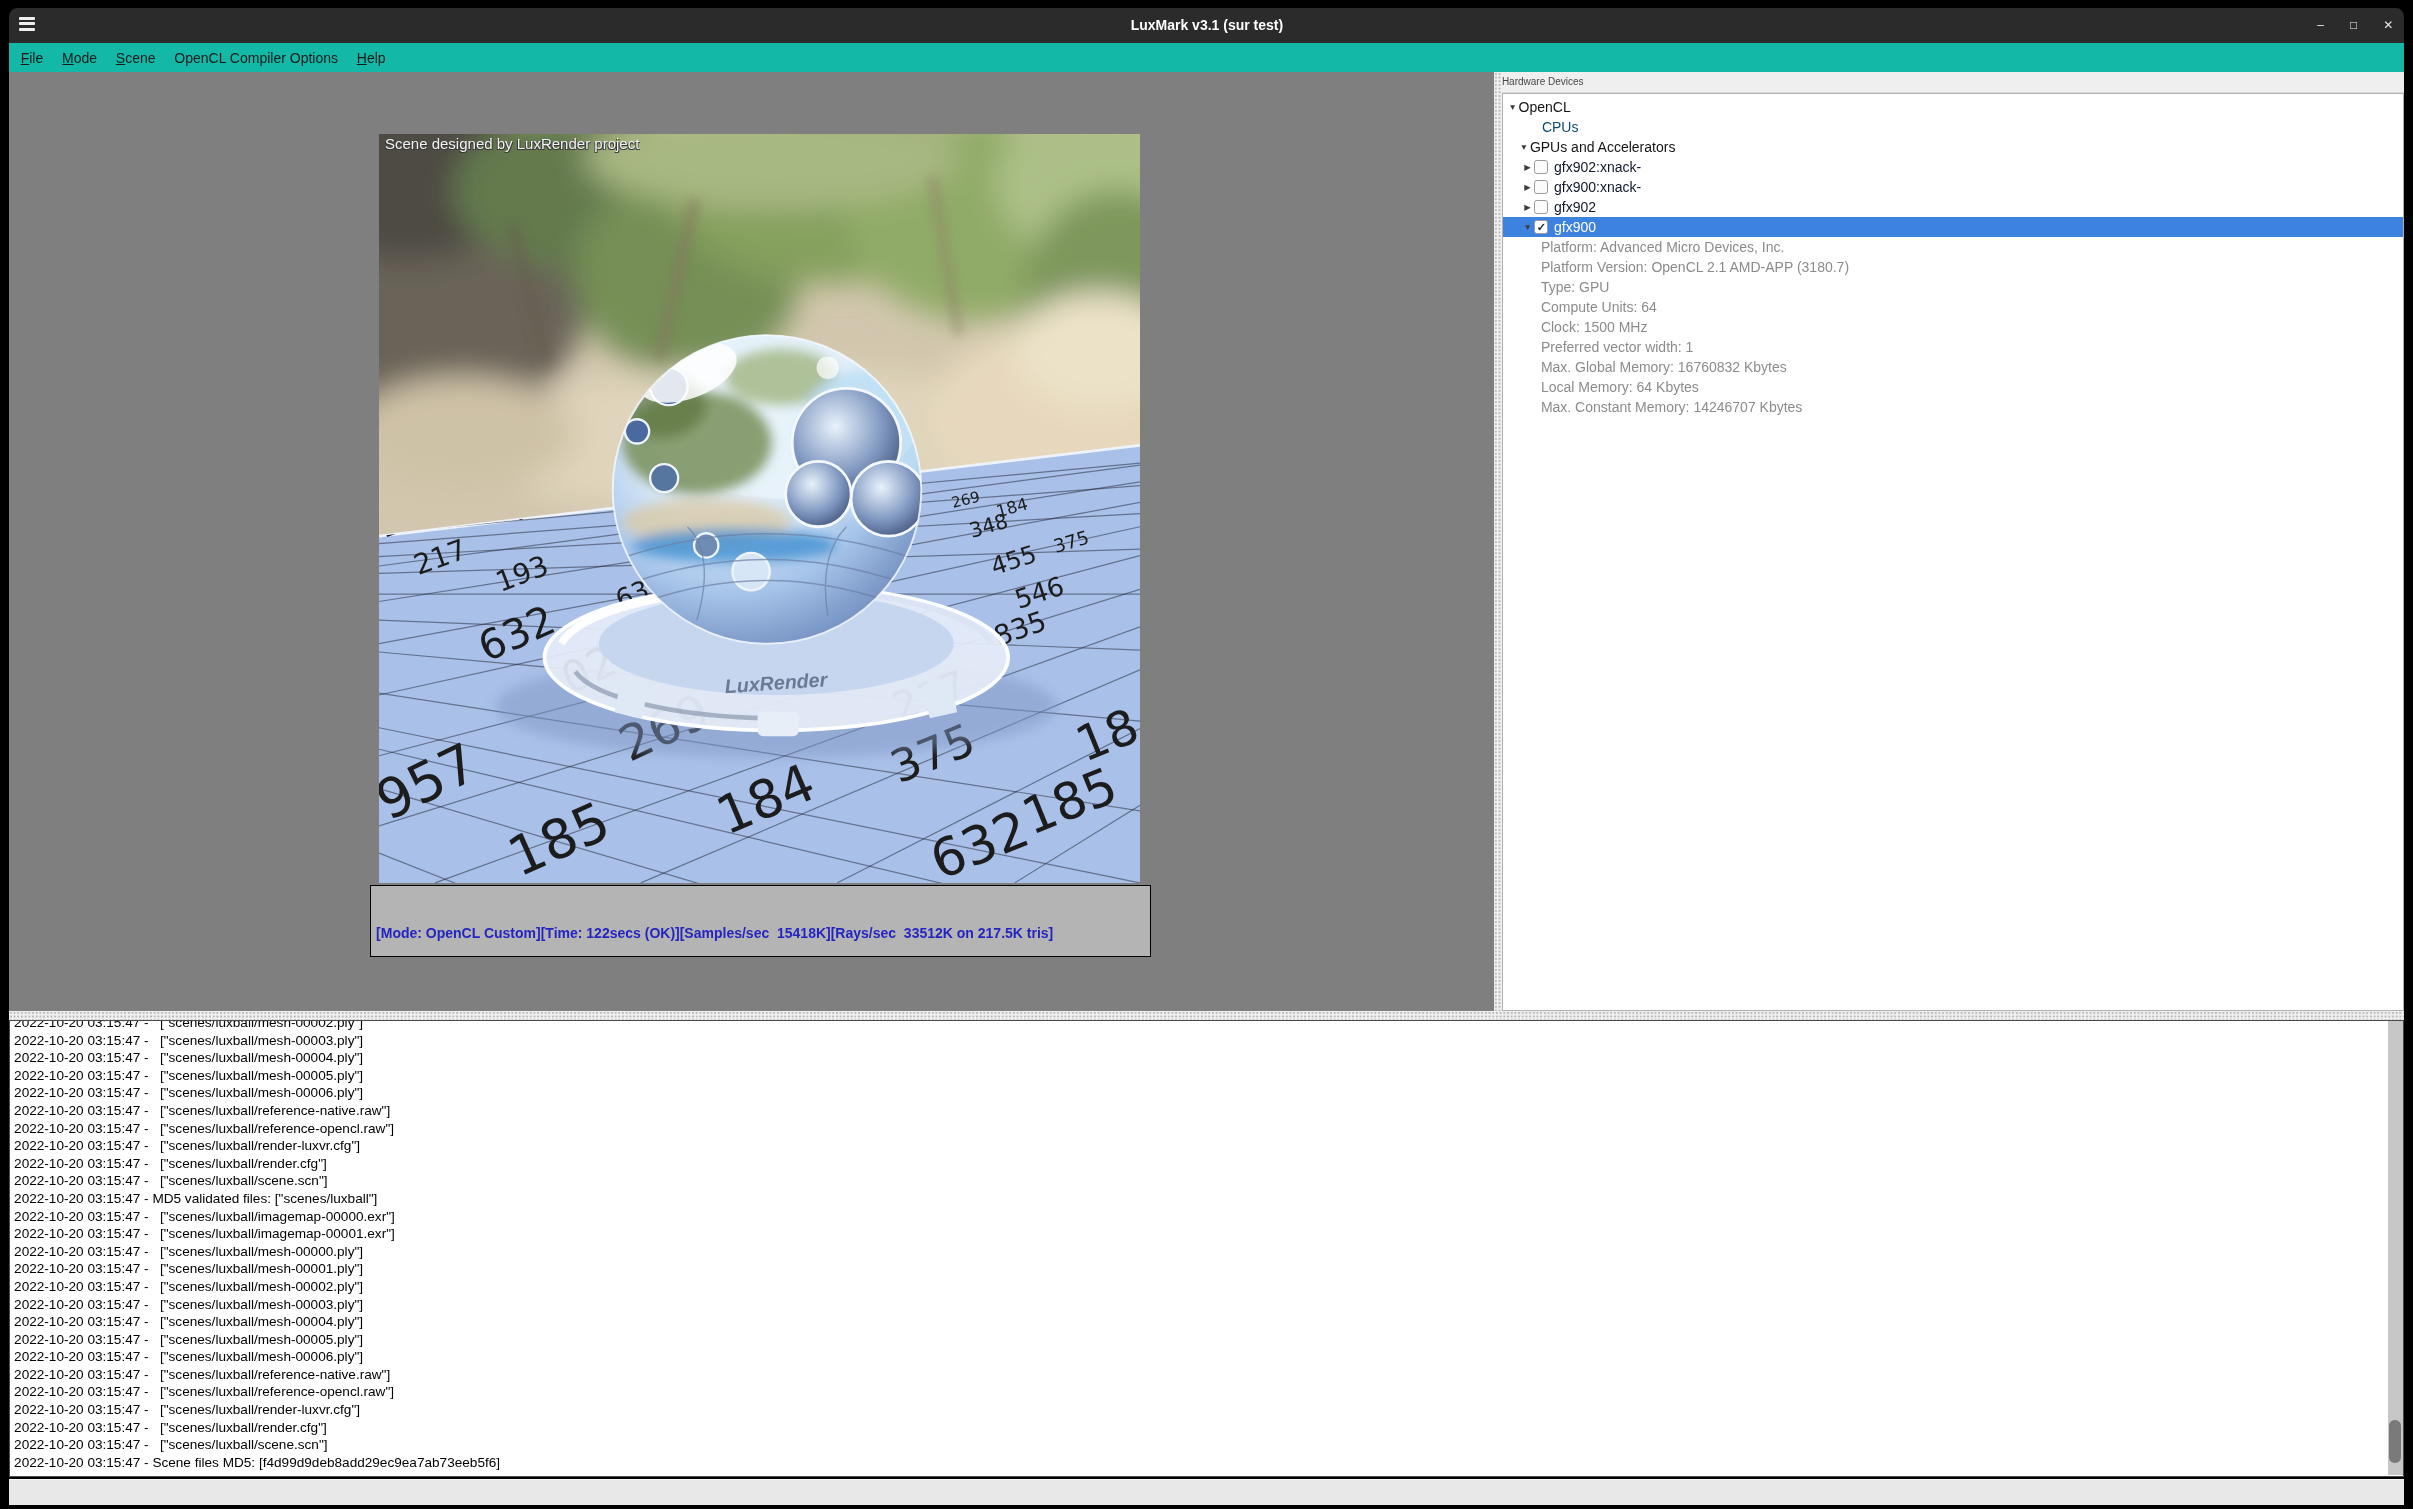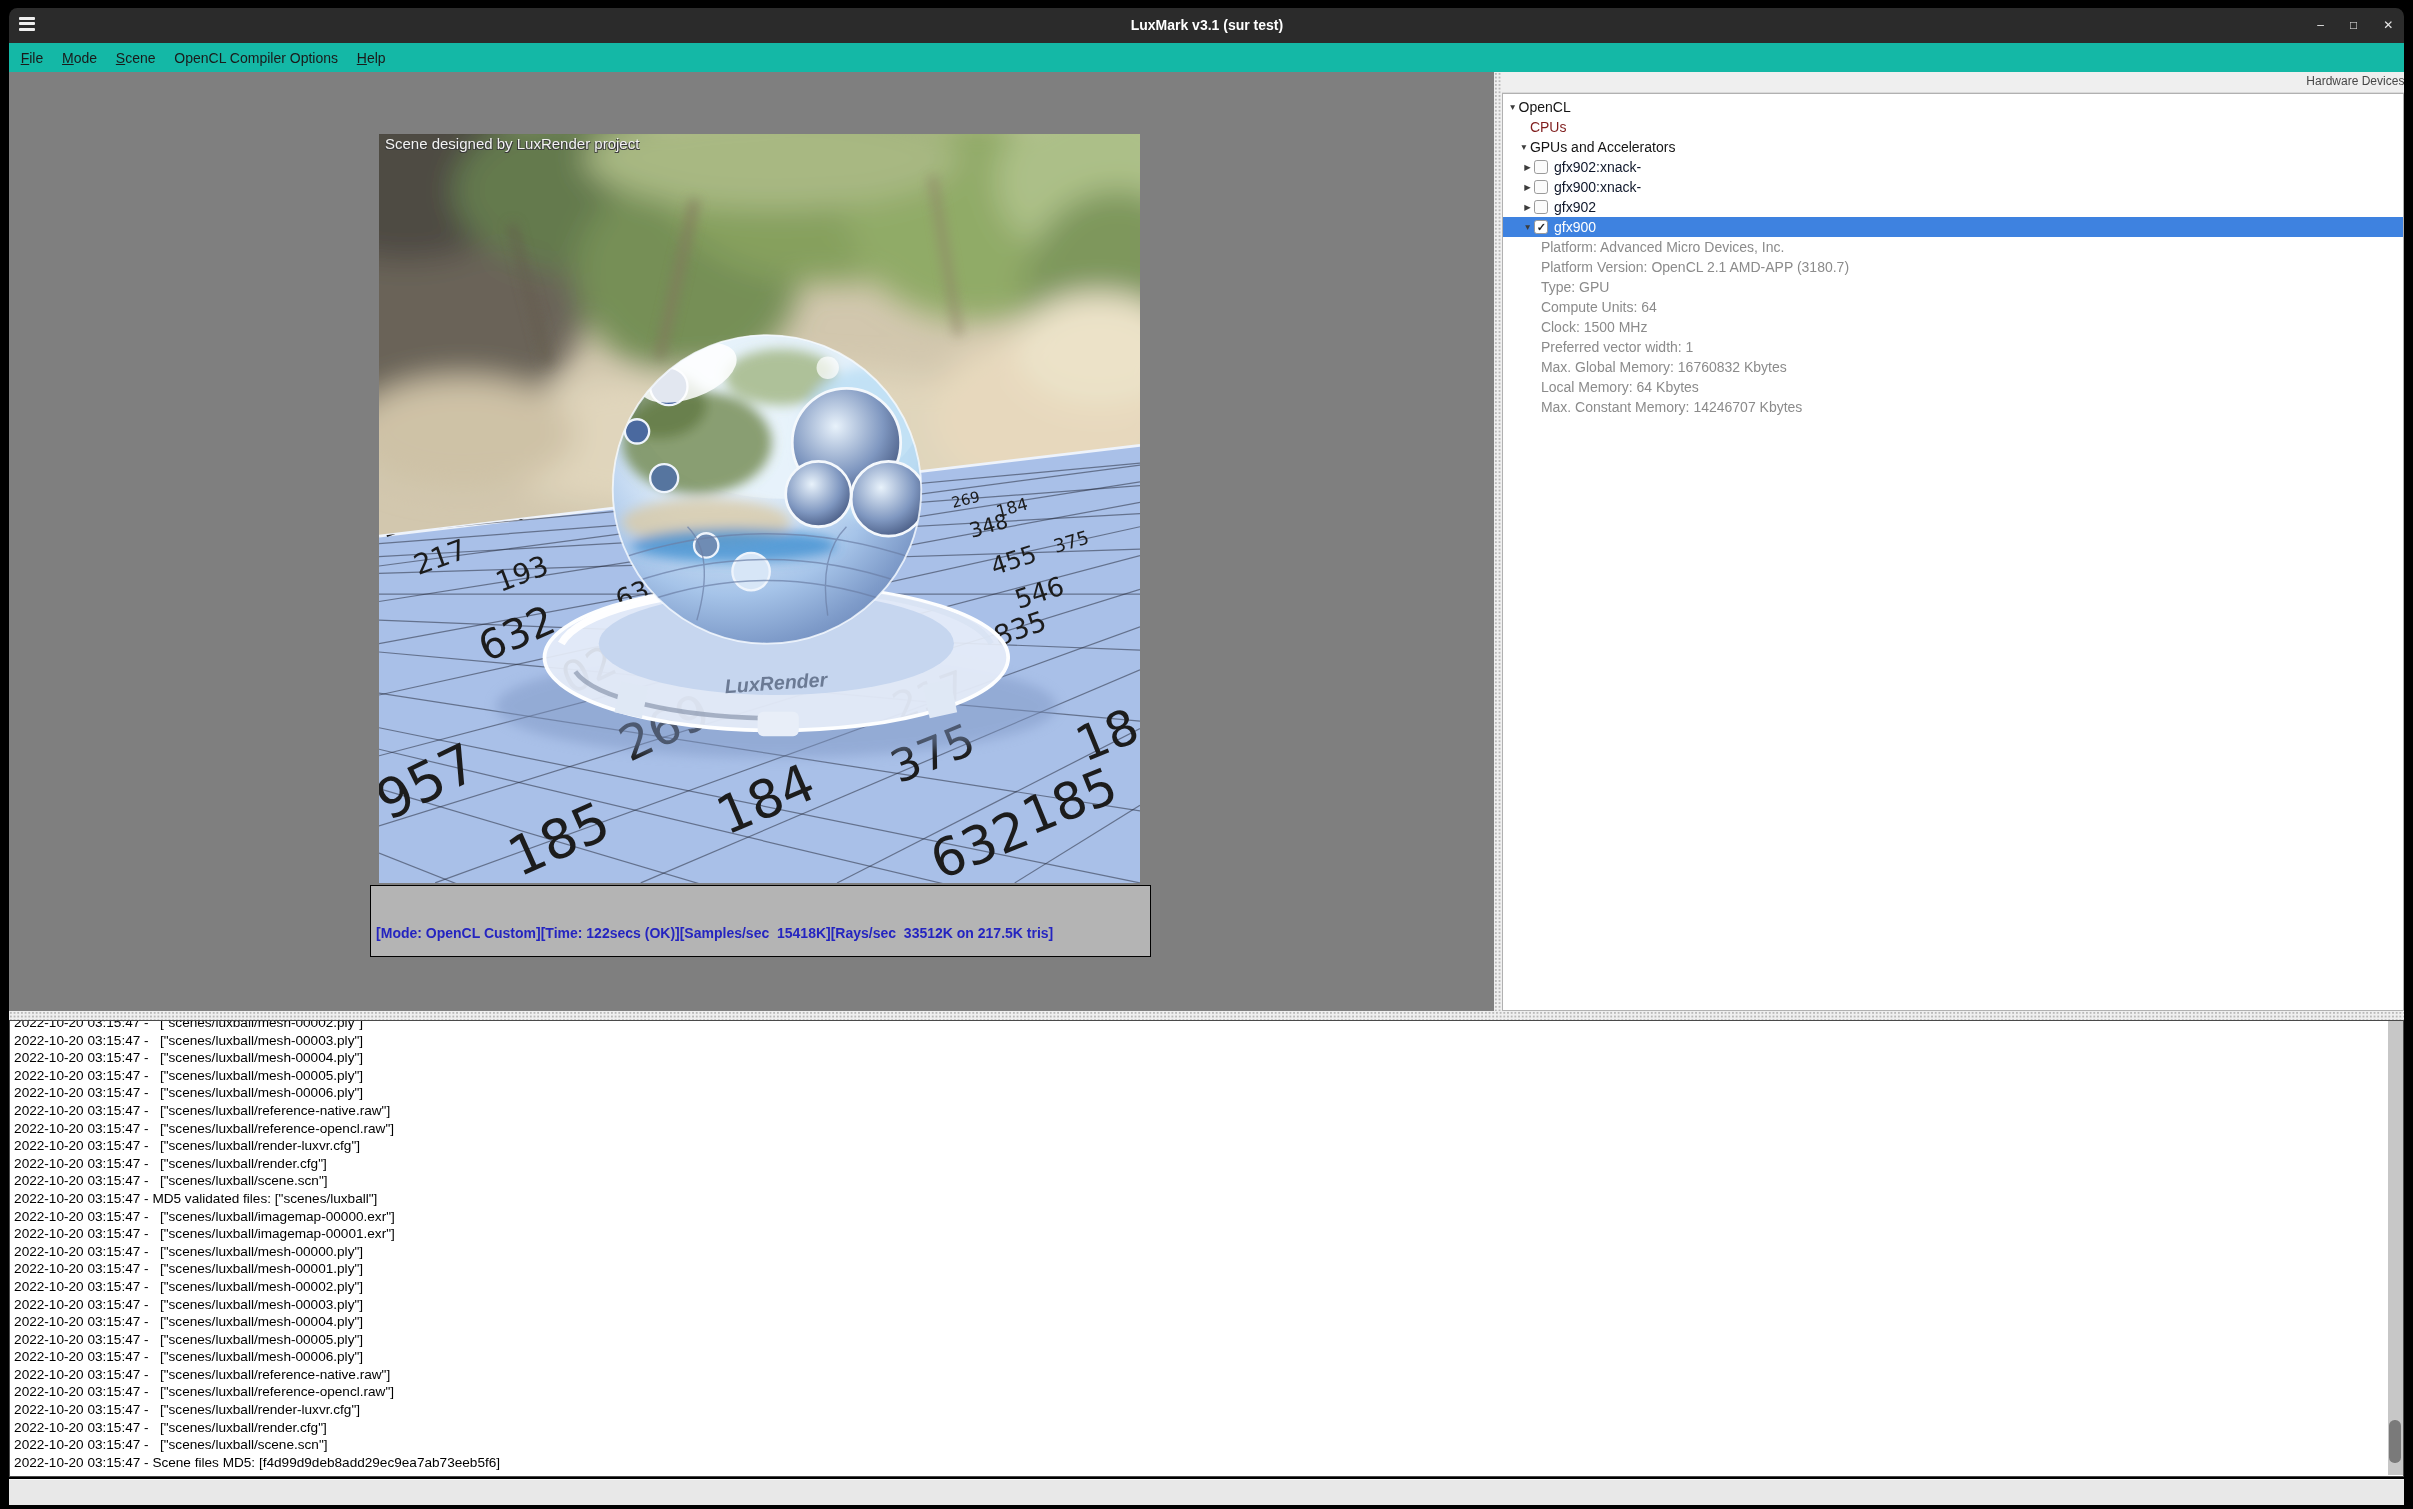--- a/index.html
+++ b/index.html
@@ -17,32 +17,32 @@
   
   .menubar{position:absolute;left:0;top:35px;width:100%;height:29px;background:#14b8a6;line-height:29px;padding-left:1.9px;box-sizing:border-box;}
   .menu-item{display:inline-block;padding:0 9.4px;font-size:14px;color:#1a1a1a;cursor:pointer;}
   .menu-item u{text-decoration:underline;}
 
   
   .content{position:absolute;left:0;top:64px;width:100%;height:939px;display:flex;}
   .render-panel{position:relative;width:1485px;height:100%;background:#7f7f7f;overflow:hidden;}
   .vsplitter{width:7.5px;height:100%;background:#efefef;background-image:radial-gradient(#b9b9b9 0.9px,transparent 1.2px);background-size:3.7px 3.7px;cursor:col-resize;}
   .hw-panel{position:relative;flex:1;height:100%;background:#efefef;}
-  .hw-header{height:20.6px;line-height:19.6px;text-align:right;font-size:12px;color:#474747;border-bottom:0.9px solid #dadada;}
+  .hw-header{height:20.6px;line-height:19.6px;text-align:left;font-size:10px;color:#474747;border-bottom:0.9px solid #dadada;}
   .tree{position:absolute;left:0;top:21.5px;right:0;bottom:0;background:#fff;border:0.9px solid #b1b1b1;overflow:hidden;padding-top:2.8px;font-size:14px;}
   .trow{height:20px;display:flex;align-items:center;cursor:default;}
   .trow .arrow{width:12px;font-size:8.4px;color:#3c3c3c;text-align:center;flex:none;}
   .trow .cb{width:14px;height:14px;box-sizing:border-box;border:0.9px solid #9a9a9a;border-radius:2.8px;background:#fbfbfb;margin:0 5.6px 0 0.9px;flex:none;font-size:11.2px;line-height:12px;text-align:center;color:#222;font-weight:bold;}
   .trow .cb.checked{background:#fff;}
   .trow .lbl{color:#141414;white-space:pre;}
   .trow.d0{padding-left:3.7px;}
   .trow.d1{padding-left:15px;}
   .trow.d2{padding-left:18.7px;}
   .trow.d3{padding-left:26px;}
-  .trow.dim .lbl{color:#7f1d1d;}
+  .trow.dim .lbl{color:#0c4a6e;margin-left:12px;}
   .trow.device .lbl{color:#0f172a;}
   .trow.detail .lbl{color:#8b8b8b;}
   .trow.selected{background:#3e82e0;}
   .trow.selected .lbl{color:#fff;}
 
   
   .render-view{position:absolute;left:370px;top:62px;width:761px;height:749px;}
   .credit{position:absolute;left:5.6px;top:1.9px;font-size:15px;color:#f2f2f2;text-shadow:0.9px 0.9px 0 #3a3a3a, -0.9px 0.9px 0 #3a3a3a;}
   .overlay-box{position:absolute;left:361px;top:813px;width:769px;height:65px;background:#b4b4b4;border:1.9px solid #000;color:#2424c0;font-size:14px;font-weight:bold;line-height:18px;padding:2.8px 4.7px;white-space:pre;}
   .overlay-box .gap{height:13px;}

